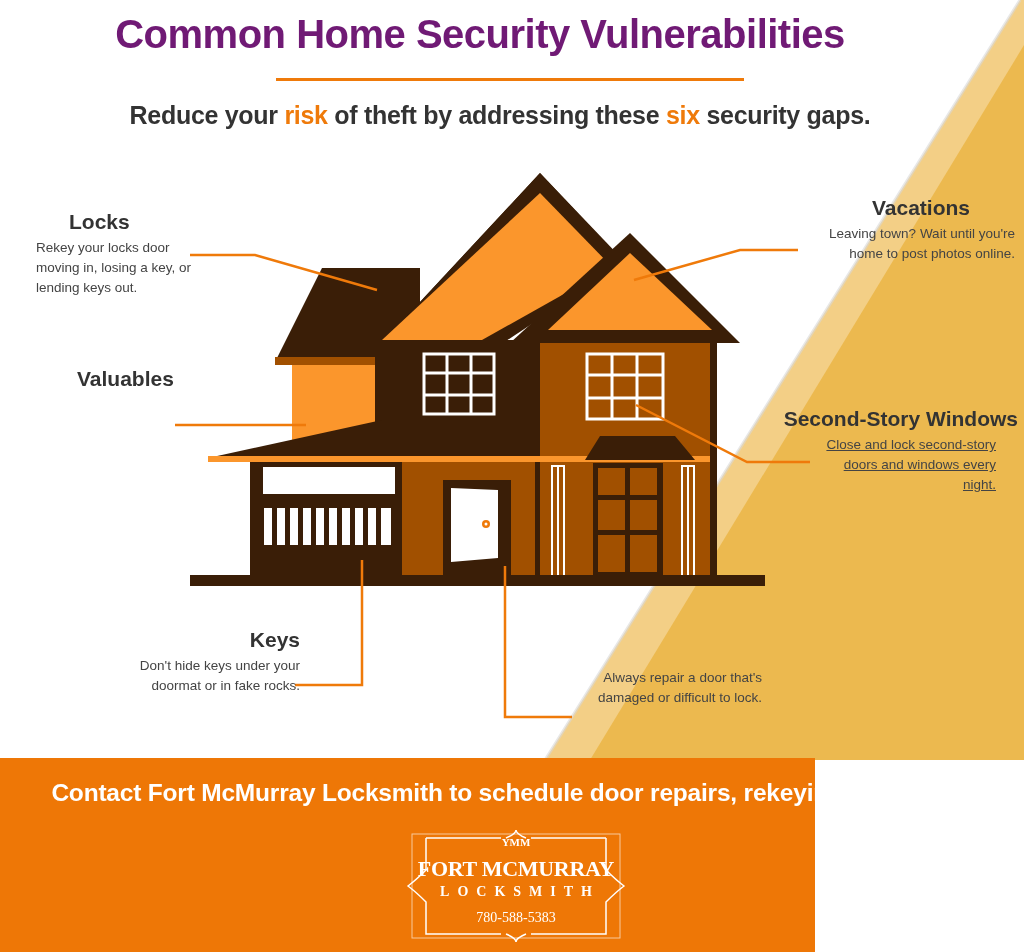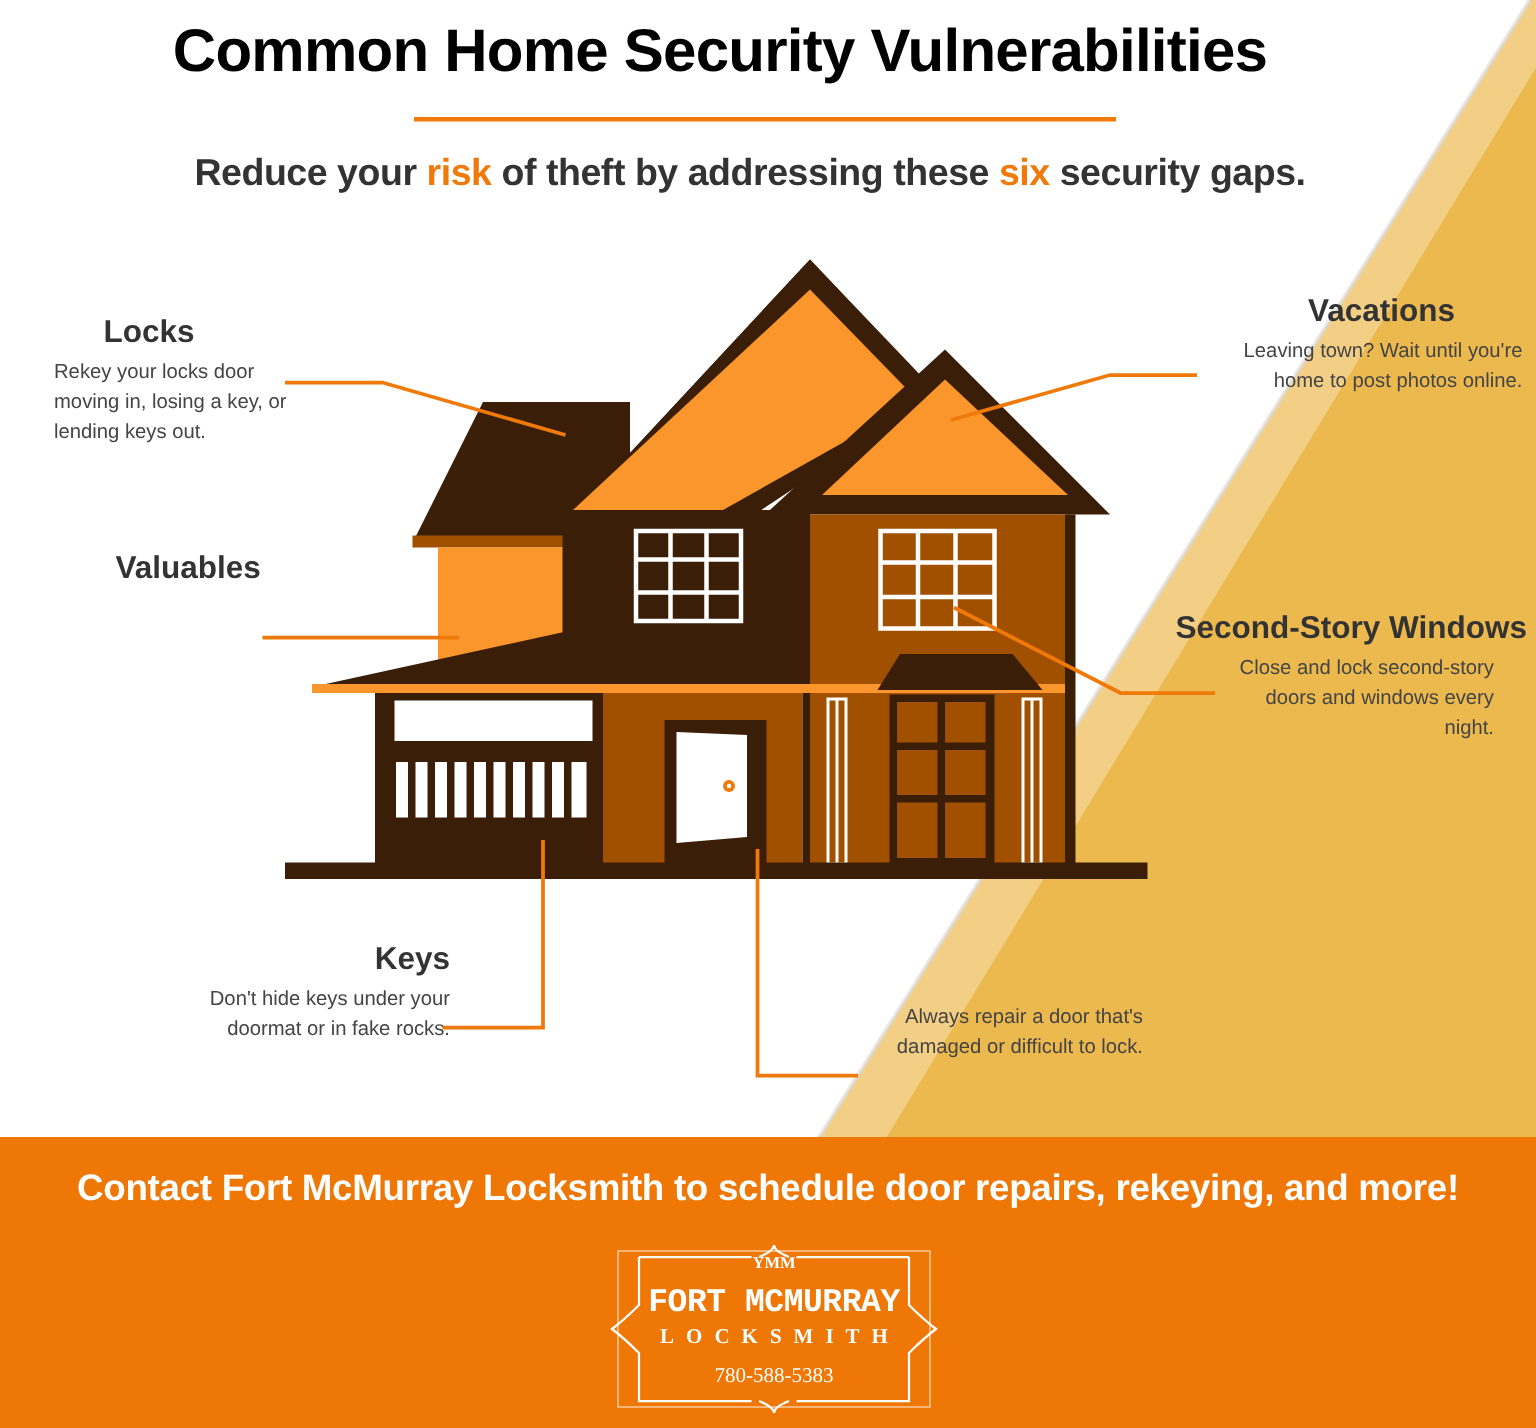--- a/index.html
+++ b/index.html
@@ -1,34 +1,34 @@
 <!DOCTYPE html>
 <html><head>
 <meta charset="utf-8">
 <style>
   * { margin:0; padding:0; box-sizing:border-box; }
   html, body { width:1024px; height:952px; overflow:hidden; background:#ffffff; }
   body { position:relative; font-family:"Liberation Sans", "DejaVu Sans", sans-serif; color:#333; }
   .bg-svg { position:absolute; left:0; top:0; width:1024px; height:760px; }
-  .title { position:absolute; left:0; top:12px; width:960px; text-align:center; font-size:40px; font-weight:bold; color:#000000; letter-spacing:-0.5px; }
+  .title { position:absolute; left:0; top:12px; width:960px; text-align:center; font-size:40px; font-weight:bold; color:#701a75; letter-spacing:-0.5px; }
   .title-rule { position:absolute; left:276px; top:78px; width:468px; height:3px; background:#ef7a0a; }
   .subtitle { position:absolute; left:0; top:101px; width:1000px; text-align:center; font-size:25px; font-weight:bold; color:#333; letter-spacing:-0.3px; }
   .hl { color:#ef7a0a; }
   .callout { position:absolute; }
   .callout h3 { font-size:21px; font-weight:bold; color:#333; margin-bottom:4px; }
   .callout p { font-size:13.5px; line-height:20px; color:#444; }
   .left-al { text-align:left; }
   .right-al { text-align:right; }
   .center-al { text-align:right; }
   .house-svg { position:absolute; left:0; top:0; width:1024px; height:760px; }
-  .banner { position:absolute; left:0; top:758px; width:1024px; height:194px; background:#ee7706; }
+  .banner { position:absolute; left:0; top:758px; width:815px; height:194px; background:#ee7706; }
   .banner-text { position:absolute; left:0; top:21px; width:1024px; text-align:center; color:#fff; font-size:24.5px; font-weight:bold; letter-spacing:-0.2px; }
   .logo { position:absolute; left:406px; top:830px; width:220px; height:112px; }
   .logo-ymm { position:absolute; left:0; top:6px; width:220px; text-align:center; color:#fff; font-family:"Liberation Serif", serif; font-size:11px; font-weight:bold; }
-  .logo-name { position:absolute; left:0; top:26px; width:220px; text-align:center; color:#fff; font-family:Liberation Mono, monospace; font-size:22px; font-weight:bold; letter-spacing:-0.3px; }
+  .logo-name { position:absolute; left:0; top:26px; width:220px; text-align:center; color:#fff; font-family:Liberation Serif, serif; font-size:22px; font-weight:bold; letter-spacing:-0.3px; }
   .logo-sub { position:absolute; left:0; top:54px; width:220px; text-align:center; color:#fff; font-family:"Liberation Serif", serif; font-size:14px; font-weight:bold; letter-spacing:8px; padding-left:8px; }
   .logo-phone { position:absolute; left:0; top:80px; width:220px; text-align:center; color:#fff; font-family:"Liberation Serif", serif; font-size:14px; font-weight:normal; }
 </style>
 </head>
 <body>
 
 <svg class="bg-svg" viewBox="0 0 1024 760">
   <polygon points="1020,0 1024,0 1024,760 545,760" fill="#f3cf86"></polygon>
   <polygon points="1024,45 1024,760 590,760" fill="#ecb94f"></polygon>
   <line x1="1020" y1="0" x2="545" y2="760" stroke="#d9d9d9" stroke-width="3" opacity="0.6"></line>
@@ -148,21 +148,21 @@
   <p>Always repair a door that's damaged or difficult to lock.</p>
 </div>
 
 <div class="callout right-al" style="left:800px; top:196px; width:215px;">
   <h3 style="padding-right:45px;">Vacations</h3>
   <p>Leaving town? Wait until you're home to post photos online.</p>
 </div>
 
 <div class="callout right-al" style="left:748px; top:407px; width:270px;">
   <h3>Second-Story Windows</h3>
-  <p style="margin-left:60px; padding-right:22px;">Close and lock second-story doors and windows every night.</p>
+  <p style="margin-left:60px; padding-right:22px;text-decoration:underline;">Close and lock second-story doors and windows every night.</p>
 </div>
 
 <div class="banner">
   <div class="banner-text">Contact Fort McMurray Locksmith to schedule door repairs, rekeying, and more!</div>
 </div>
 
 <div class="logo">
   <svg width="220" height="112" viewBox="0 0 220 112" style="position:absolute;left:0;top:0;">
     <path d="M20,8 L95,8 M125,8 L200,8 M20,8 L20,40 Q10,50 2,56 Q10,62 20,72 L20,104 L95,104 M125,104 L200,104 L200,72 Q210,62 218,56 Q210,50 200,40 L200,8" stroke="#fff" stroke-width="1.5" fill="none"></path>
     <path d="M100,8 Q110,4 110,0 Q110,4 120,8" stroke="#fff" stroke-width="1.5" fill="none"></path>

